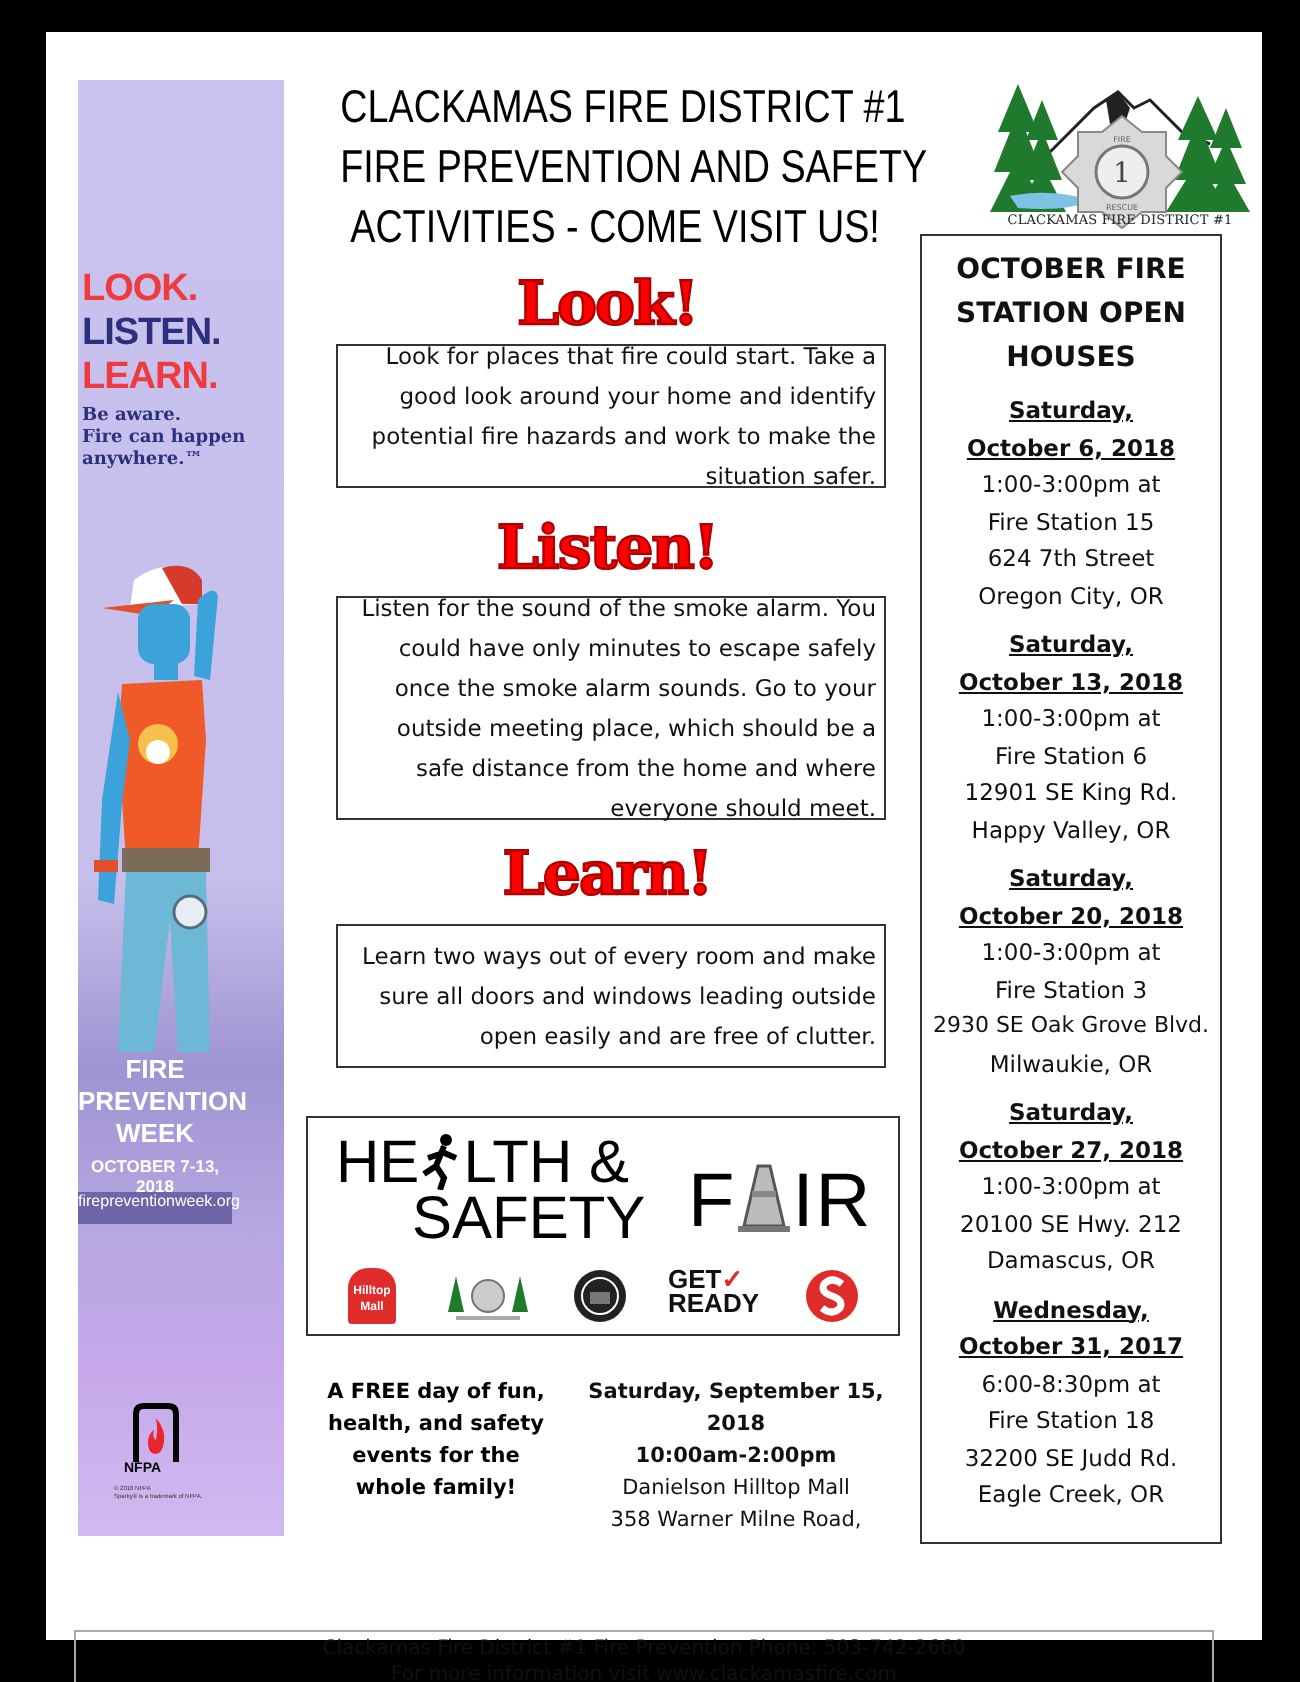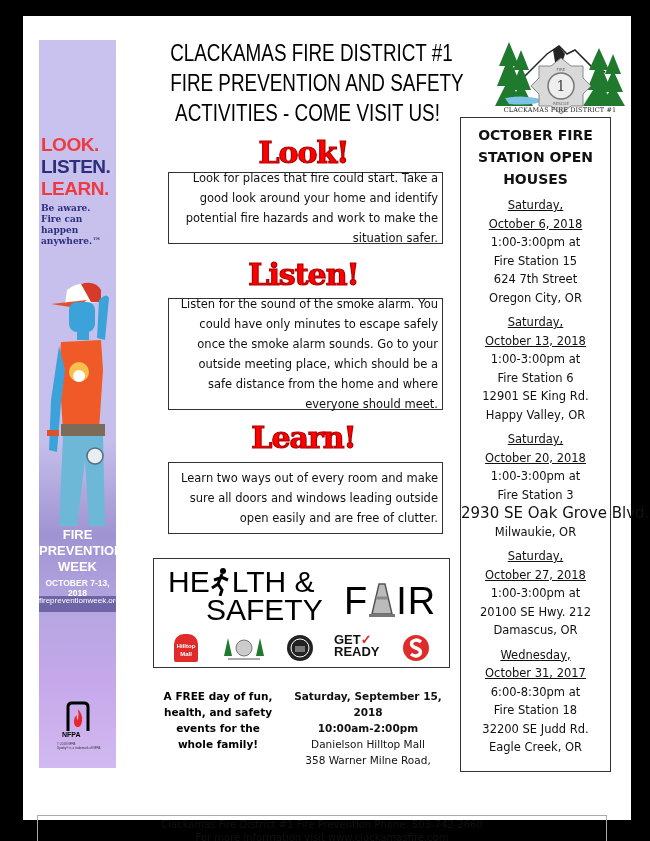--- a/index.html
+++ b/index.html
@@ -1,20 +1,20 @@
 <!DOCTYPE html>
 <html><head>
 <meta charset="utf-8">
 <style>
   html, body { margin:0; padding:0; }
   body { width:650px; height:841px; background:#000; position:relative; overflow:hidden; font-family:"DejaVu Sans", sans-serif; }
   .page { position:absolute; left:23px; top:16px; width:608px; height:804px; background:#fff; }
   
   .banner { position:absolute; left:39px; top:40px; width:77px; height:728px;
-    background: linear-gradient(180deg,#c9c2ee 0%,#c6bfeb 55%,#9f93d2 68%,#b4a6e0 78%,#c6a8ea 88%,#d2b9f0 100%); overflow:hidden; }
+    background: linear-gradient(180deg,#c9c2ee 0%,#c6bfeb 55%,#9f93d2 68%,#b4a6e0 78%,#c6a8ea 88%,#d2b9f0 100%); overflow:hidden;padding-left:26px; }
   .b-look { position:absolute; left:2px; top:94px; font:bold 19px "Liberation Sans", sans-serif; letter-spacing:-0.5px; line-height:22px; }
   .b-look .r { color:#ef3b3f; } .b-look .n { color:#2b2f7d; }
   .b-aware { position:absolute; left:2px; top:163px; font:bold 9px "DejaVu Serif", serif; color:#2b2f7d; line-height:11px; }
   .b-fpw { position:absolute; left:0; width:77px; top:487px; text-align:center; color:#fff; font:bold 13px "Liberation Sans", sans-serif; line-height:16px; }
   .b-dates { position:absolute; left:0; width:77px; top:538px; text-align:center; color:#fff; font:bold 8.5px "Liberation Sans", sans-serif; }
   .b-url { position:absolute; left:0; width:77px; top:556px; height:16px; line-height:16px; background:#6e64a8; text-align:center; color:#fff; font:8px "Liberation Sans", sans-serif; }
   .b-nfpa { position:absolute; left:26px; top:661px; width:26px; height:30px; }
   .b-nfpa-text { position:absolute; left:23px; top:691px; color:#000; font:bold 7px "Liberation Sans", sans-serif; }
   .b-copy { position:absolute; left:18px; top:702px; color:#333; font:3px "Liberation Sans", sans-serif; line-height:4px; }
   .figure { position:absolute; left:8px; top:240px; width:70px; height:250px; }
@@ -34,21 +34,21 @@
   .fair-desc { position:absolute; left:162px; top:688px; width:112px; text-align:center; font:bold 10.5px "DejaVu Sans", sans-serif; line-height:16px; color:#000; }
   .fair-when { position:absolute; left:283px; top:688px; width:170px; text-align:center; font:10.5px "DejaVu Sans", sans-serif; line-height:16px; color:#111; }
   .fair-when .b { font-weight:bold; }
   
   .cfd-logo { position:absolute; left:495px; top:36px; width:130px; height:82px; }
   .cfd-caption { position:absolute; left:490px; top:106px; width:140px; text-align:center; font:6.5px "DejaVu Serif", serif; color:#222; letter-spacing:0.1px; }
   
   .sched { position:absolute; left:460px; top:117px; width:151px; height:655px; border:1.5px solid #333; box-sizing:border-box; text-align:center; color:#111; }
   .sched-title { font:bold 14px "DejaVu Sans", sans-serif; line-height:22px; margin-top:6px; }
   .event { margin-top:6px; font:11.5px "DejaVu Sans", sans-serif; line-height:18.5px; }
-  .event .d { font-weight:normal; text-decoration:underline; }
+  .event .d { font-weight:bold; text-decoration:underline; }
   
   .footer { position:absolute; left:37px; top:778px; width:570px; height:30px; border:1px solid #aaa; box-sizing:border-box; text-align:center; font:10px "DejaVu Sans", sans-serif; line-height:13px; color:#111; padding-top:2px; transform-origin:center;margin-top:37px; }
 </style>
 </head>
 <body>
 
 <div class="page"></div>
 
 <div class="banner">
   <div class="b-look">
@@ -194,21 +194,21 @@
     <div>1:00-3:00pm at</div>
     <div>Fire Station 6</div>
     <div>12901 SE King Rd.</div>
     <div>Happy Valley, OR</div>
   </div>
   <div class="event">
     <div class="d">Saturday,</div>
     <div class="d">October 20, 2018</div>
     <div>1:00-3:00pm at</div>
     <div>Fire Station 3</div>
-    <div style="font-size:15px; white-space:nowrap;">2930 SE Oak Grove Blvd.</div>
+    <div style="font-size:11px; white-space:nowrap;">2930 SE Oak Grove Blvd.</div>
     <div>Milwaukie, OR</div>
   </div>
   <div class="event">
     <div class="d">Saturday,</div>
     <div class="d">October 27, 2018</div>
     <div>1:00-3:00pm at</div>
     <div>20100 SE Hwy. 212</div>
     <div>Damascus, OR</div>
   </div>
   <div class="event">

